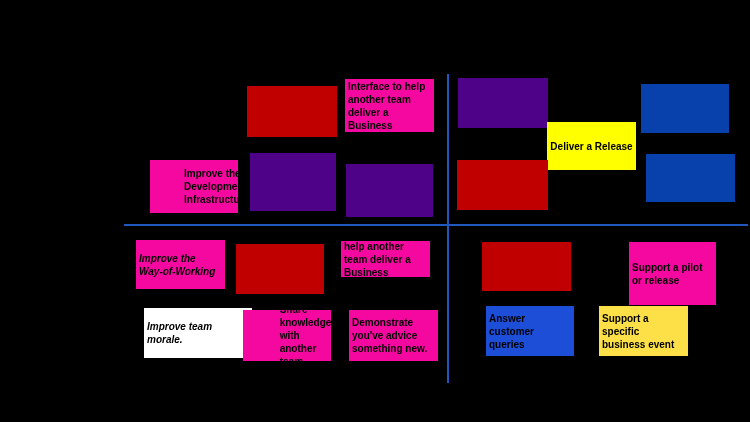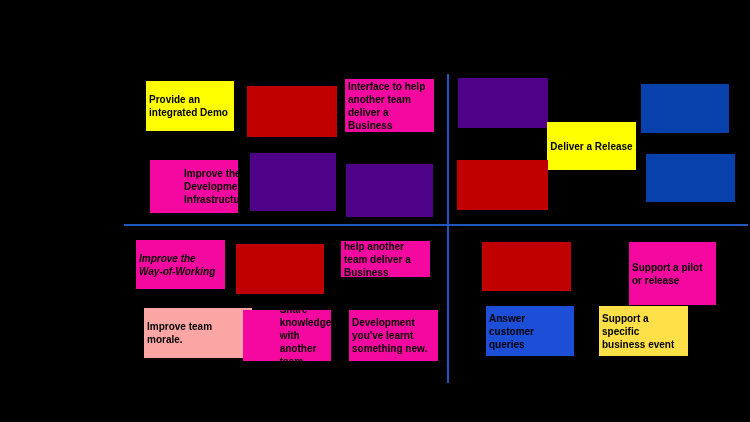--- a/index.html
+++ b/index.html
@@ -40,38 +40,37 @@
 <div class="board">
 
   <div class="axis-label" style="left:210px; top:37px; width:130px;"></div>
   <div class="axis-label" style="left:520px; top:37px; width:120px;"></div>
   <div class="axis-label" style="left:4px; top:104px; width:132px;"></div>
   <div class="axis-label" style="left:6px; top:252px; width:130px;"></div>
 
   <div class="axis-line" style="left: 124px; top: 224px; width: 624px; height: 2px; background-color: rgb(34, 87, 190);"></div>
   <div class="axis-line" style="left: 447px; top: 74px; width: 2px; height: 309px; background-color: rgb(34, 87, 190);"></div>
 
-  <div class="note" style="left: 146px; top: 81px; width: 88px; height: 50px; background-color: rgb(255, 255, 0);">Provide an integrated Demo</div>
   <div class="note" style="left: 247px; top: 86px; width: 90px; height: 51px; background-color: rgb(192, 0, 0);"></div>
   <div class="note" style="left: 345px; top: 79px; width: 89px; height: 53px; background-color: rgb(245, 8, 159);">Provide an Interface to help another team deliver a Business Feature</div>
   <div class="note" style="left: 150px; top: 160px; width: 88px; height: 53px; background-color: rgb(245, 8, 159); padding-left: 48px;">Improve the Development Infrastructure</div>
   <div class="note" style="left: 250px; top: 153px; width: 86px; height: 58px; background-color: rgb(78, 2, 135);"></div>
   <div class="note" style="left: 346px; top: 164px; width: 87px; height: 53px; background-color: rgb(78, 2, 135);"></div>
 
   <div class="note" style="left: 458px; top: 78px; width: 90px; height: 50px; background-color: rgb(78, 2, 135);"></div>
   <div class="note" style="left: 547px; top: 122px; width: 89px; height: 48px; background-color: rgb(255, 255, 0);">Deliver a Release</div>
   <div class="note" style="left: 641px; top: 84px; width: 88px; height: 49px; background-color: rgb(8, 65, 172);"></div>
   <div class="note" style="left: 457px; top: 160px; width: 91px; height: 50px; background-color: rgb(192, 0, 0);"></div>
   <div class="note" style="left: 646px; top: 154px; width: 89px; height: 48px; background-color: rgb(8, 65, 172);"></div>
 
   <div class="note" style="left: 136px; top: 240px; width: 89px; height: 49px; background-color: rgb(245, 8, 159); font-style: italic;">Improve the Way-of-Working</div>
   <div class="note" style="left: 236px; top: 244px; width: 88px; height: 50px; background-color: rgb(192, 0, 0);"></div>
   <div class="note" style="left: 341px; top: 241px; width: 89px; height: 36px; background-color: rgb(245, 8, 159);">Provide advice to help another team deliver a Business Feature</div>
-  <div class="note" style="left: 144px; top: 308px; width: 108px; height: 50px; background-color: #fca5a5;">Improve team morale.</div>
+  <div class="note" style="left: 144px; top: 308px; width: 108px; height: 50px; background-color: #ffffff; font-style: italic;">Improve team morale.</div>
   <div class="note" style="left: 243px; top: 310px; width: 88px; height: 51px; background-color: rgb(245, 8, 159); padding-left: 40px;">Share knowledge with another team.</div>
-  <div class="note" style="left: 349px; top: 310px; width: 89px; height: 51px; background-color: rgb(245, 8, 159);">Development you've learnt something new.</div>
+  <div class="note" style="left: 349px; top: 310px; width: 89px; height: 51px; background-color: rgb(245, 8, 159);">Demonstrate you've advice something new.</div>
 
   <div class="note" style="left: 482px; top: 242px; width: 89px; height: 49px; background-color: rgb(192, 0, 0);"></div>
   <div class="note" style="left: 629px; top: 242px; width: 87px; height: 63px; background-color: rgb(245, 8, 159);">Support a pilot or release</div>
   <div class="note" style="left: 486px; top: 306px; width: 88px; height: 50px; background-color: #1d4ed8;">Answer customer queries</div>
   <div class="note" style="left: 599px; top: 306px; width: 89px; height: 50px; background-color: #fde047;">Support a specific business event</div>
 
 </div>
 
 </body></html>

